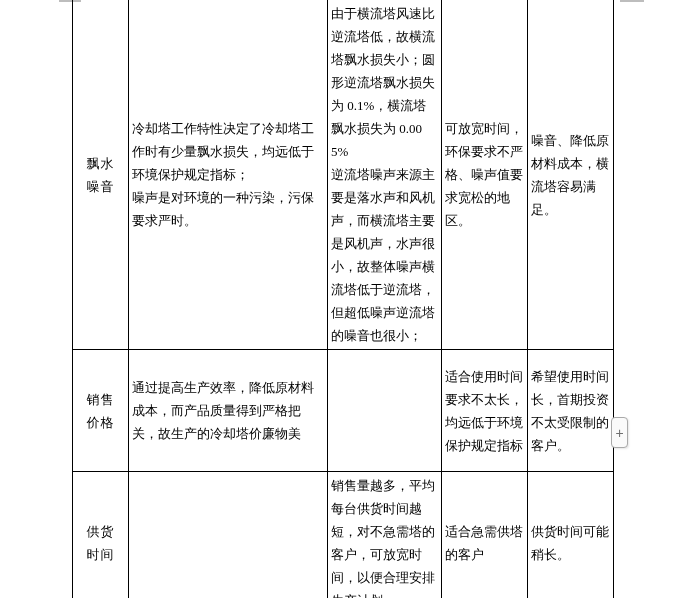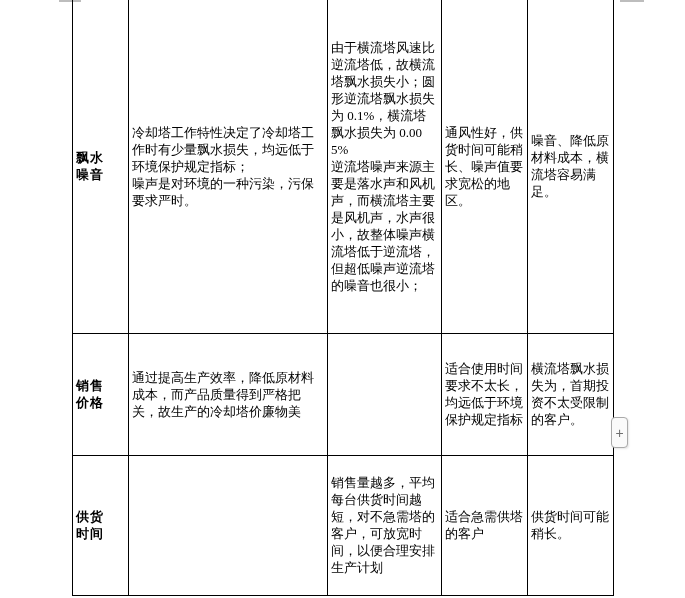--- a/index.html
+++ b/index.html
@@ -29,31 +29,30 @@
     left: 72px;
     top: 0;
     border-collapse: collapse;
     table-layout: fixed;
   }
   table.doc-table td {
     border: 1px solid #000;
     vertical-align: middle;
     padding: 2px 3px;
     font-size: 13px;
-    line-height: 17px;
+    line-height: 23px;
     white-space: pre-wrap;
     word-break: break-all;
     overflow: hidden;
   }
   table.doc-table tr.first-row td { border-top: none; }
   td.col-header {
-    text-align: left;
+    text-align: center;
     font-size: 15px;
     letter-spacing: 1px;
-    font-weight: bold;
   }
 
   .plus-button {
     position: absolute;
     left: 611px;
     top: 417px;
     width: 17px;
     height: 31px;
     box-sizing: border-box;
     border: 1px solid #a9a9a9;
@@ -85,30 +84,30 @@
     <col style="width:86px">
   </colgroup>
   <tbody>
     <tr class="first-row" style="height:333px">
       <td class="col-header">飘水
 噪音</td>
       <td>冷却塔工作特性决定了冷却塔工作时有少量飘水损失，均远低于环境保护规定指标；
 噪声是对环境的一种污染，污保要求严时。</td>
       <td>由于横流塔风速比逆流塔低，故横流塔飘水损失小；圆形逆流塔飘水损失为 0.1%，横流塔飘水损失为 0.005%
 逆流塔噪声来源主要是落水声和风机声，而横流塔主要是风机声，水声很小，故整体噪声横流塔低于逆流塔，但超低噪声逆流塔的噪音也很小；</td>
-      <td>通风性好，供货时间可能稍长、噪声值要求宽松的地区。</td>
+      <td>可放宽时间，环保要求不严格、噪声值要求宽松的地区。</td>
       <td>噪音、降低原材料成本，横流塔容易满足。</td>
     </tr>
     <tr style="height:122px">
       <td class="col-header">销售
 价格</td>
       <td>通过提高生产效率，降低原材料成本，而产品质量得到严格把关，故生产的冷却塔价廉物美</td>
       <td></td>
       <td>适合使用时间要求不太长，均远低于环境保护规定指标</td>
-      <td>横流塔飘水损失为，首期投资不太受限制的客户。</td>
+      <td>希望使用时间长，首期投资不太受限制的客户。</td>
     </tr>
     <tr style="height:140px">
       <td class="col-header">供货
 时间</td>
       <td></td>
       <td>销售量越多，平均每台供货时间越短，对不急需塔的客户，可放宽时间，以便合理安排生产计划</td>
       <td>适合急需供塔的客户</td>
       <td>供货时间可能稍长。</td>
     </tr>
   </tbody>

